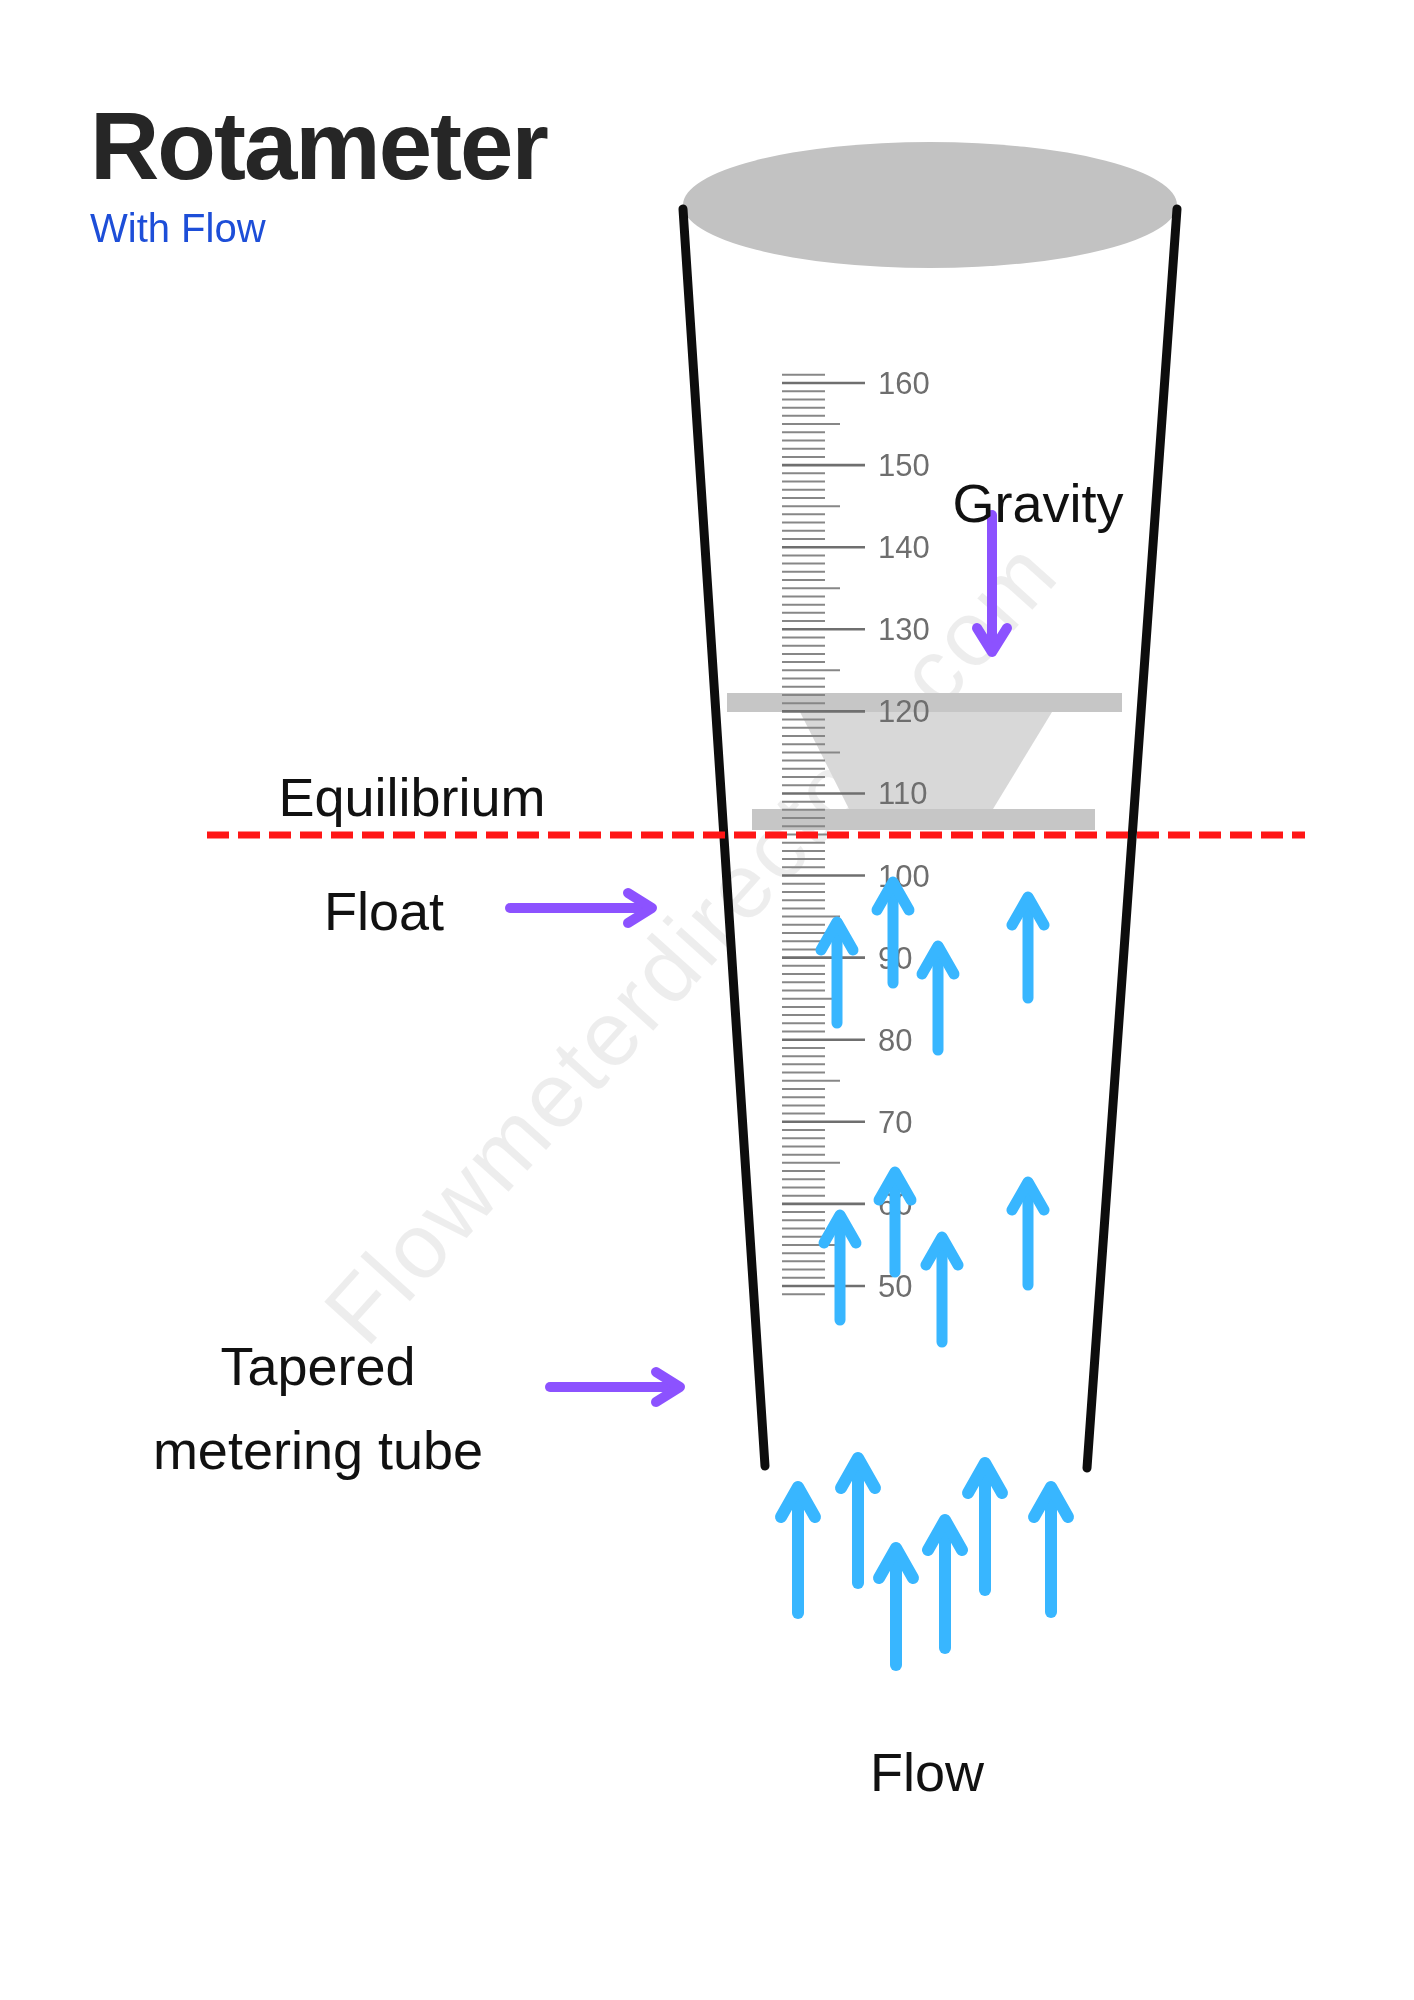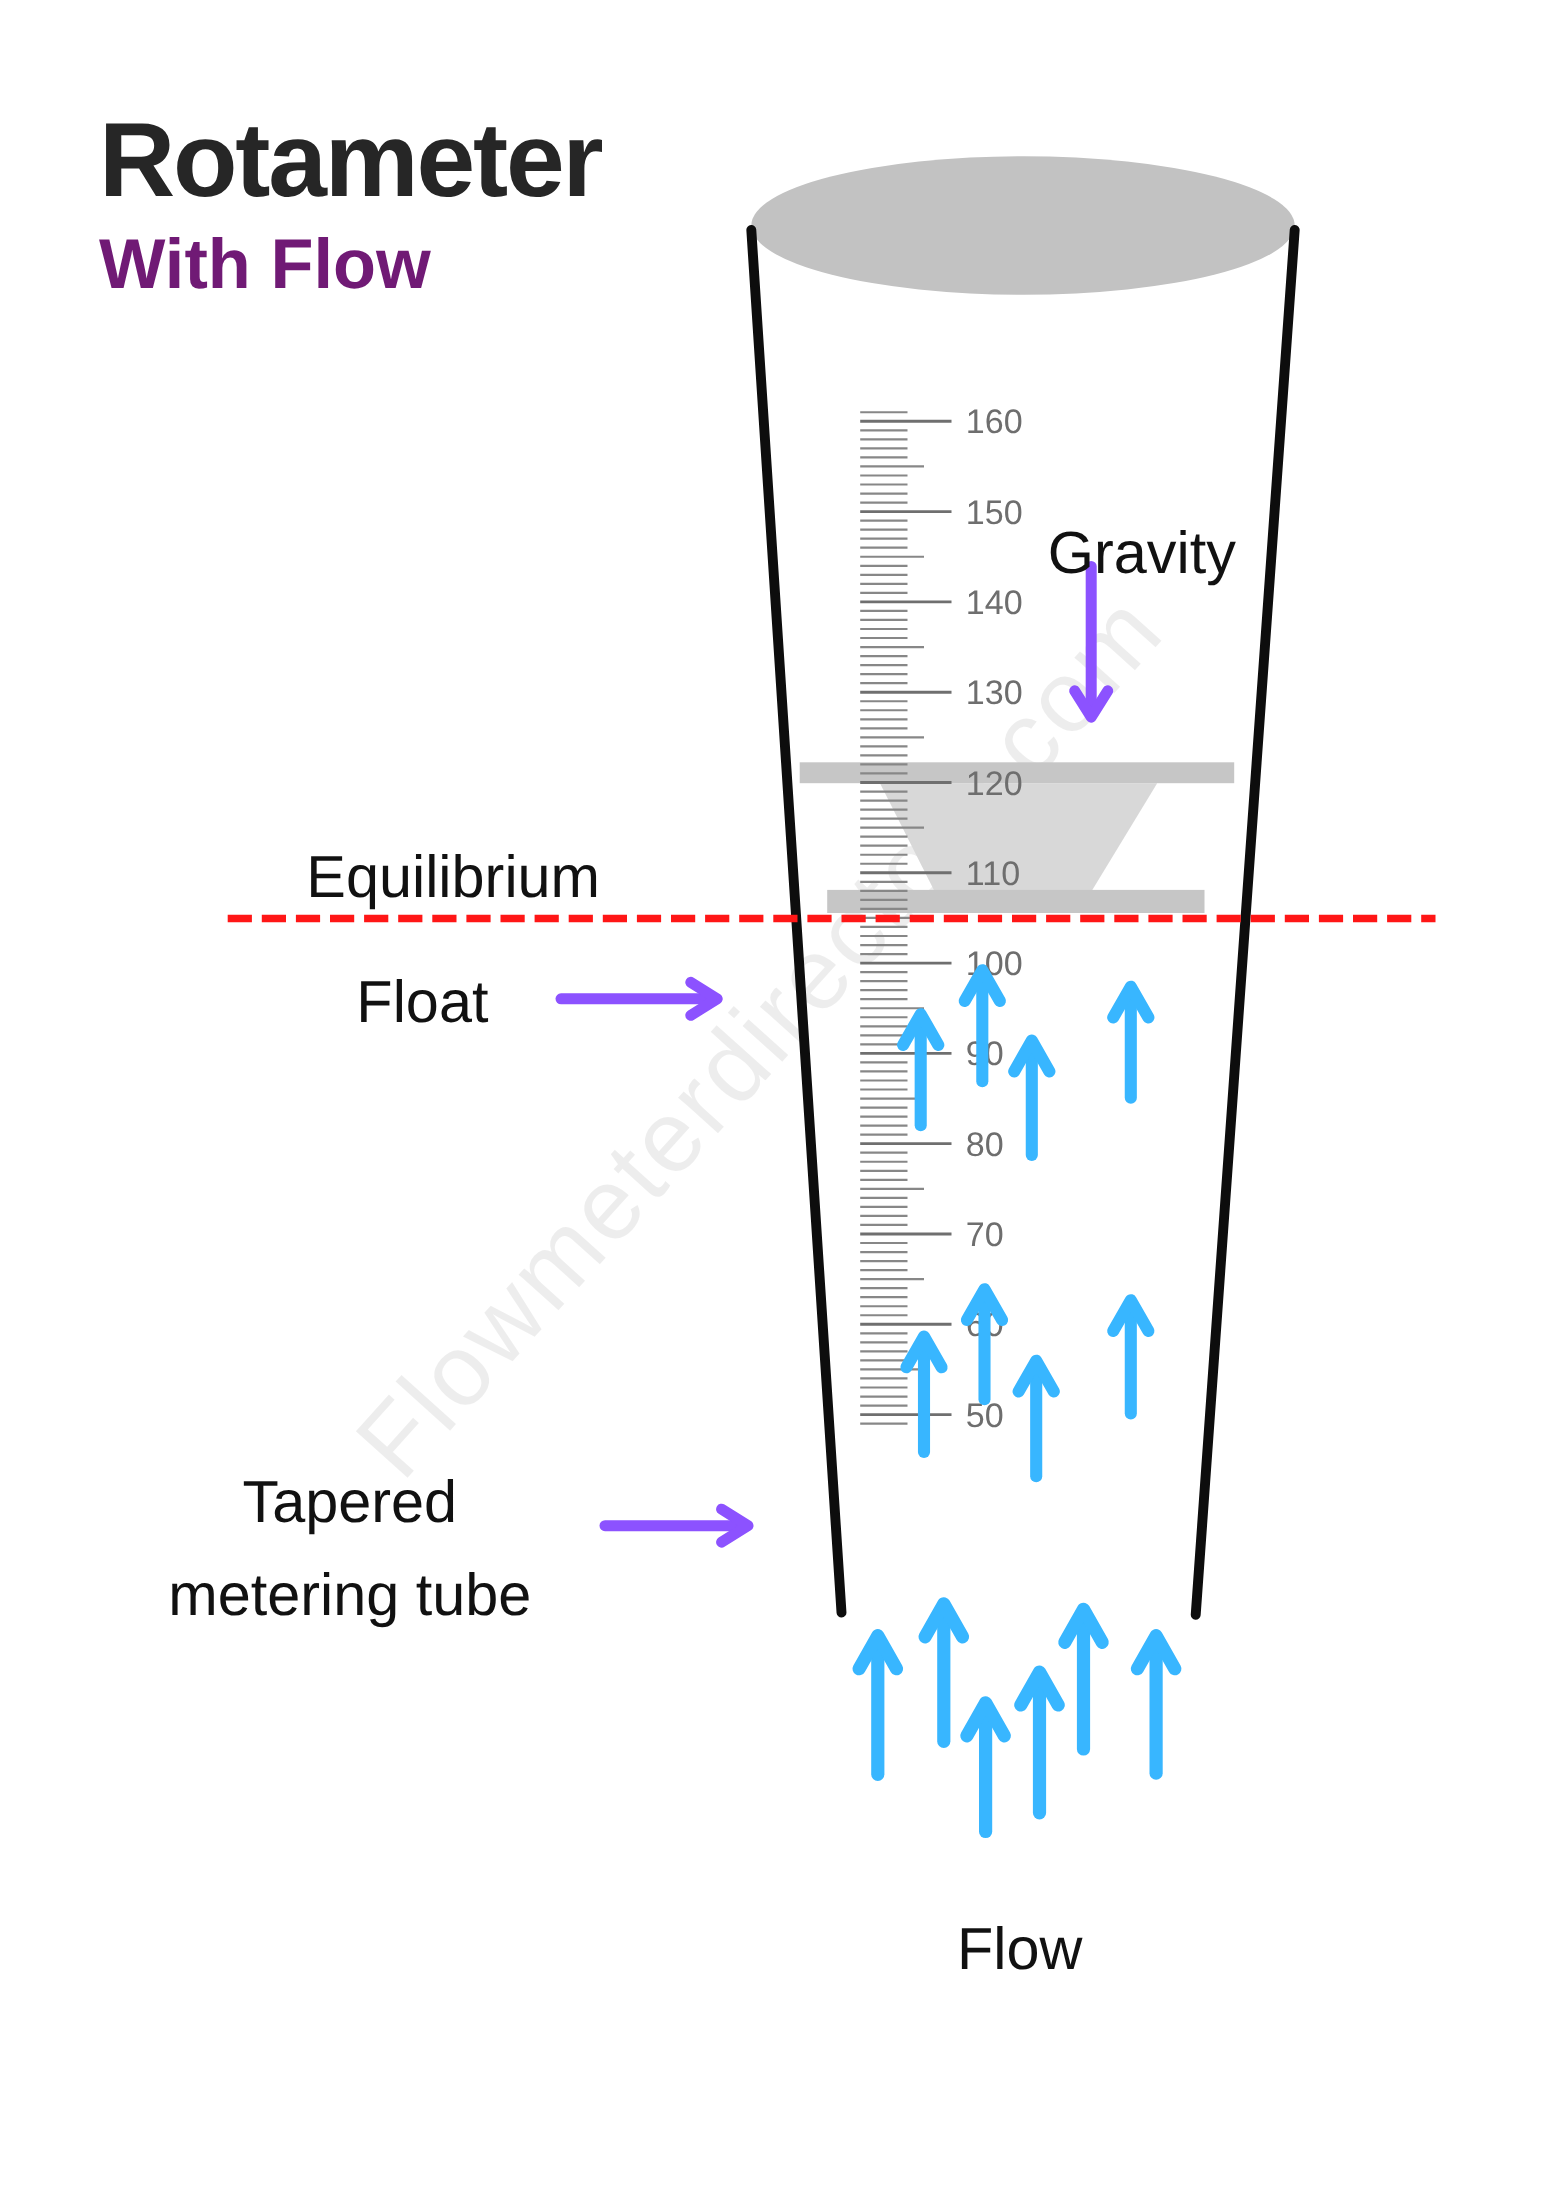--- a/index.html
+++ b/index.html
@@ -1,21 +1,21 @@
 <!DOCTYPE html>
 <html><head>
 <meta charset="utf-8">
 <style>
   html,body{margin:0;padding:0;background:#ffffff;}
   body{font-family:"Liberation Sans", sans-serif;}
   #stage{position:relative;width:1414px;height:2000px;background:#ffffff;overflow:hidden;}
 
   #title-block{position:absolute;left:90px;top:98px;z-index:5;}
   #title-block h1{margin:0;font-size:96px;font-weight:800;letter-spacing:-2px;color:#262626;line-height:1.0;}
-  #title-block h2{margin:14px 0 0 0;font-size:64px;font-weight:700;color:#701a75;line-height:1.0;}
+  #title-block h2{margin:14px 0 0 0;font-size:40px;font-weight:400;color:#1d4ed8;line-height:1.0;}
 
   .lbl{position:absolute;transform:translate(-50%,-50%);font-size:54px;color:#111111;
        white-space:nowrap;z-index:6;line-height:1.0;}
   #tapered-label{white-space:normal;text-align:center;width:420px;line-height:84px;}
 
   #watermark{position:absolute;left:691px;top:942px;z-index:1;
     transform:translate(-50%,-50%) rotate(-48deg);
     font-size:92px;letter-spacing:3px;color:rgba(0,0,0,0.07);white-space:nowrap;}
 
   #diagram-svg{position:absolute;left:0;top:0;z-index:3;}

